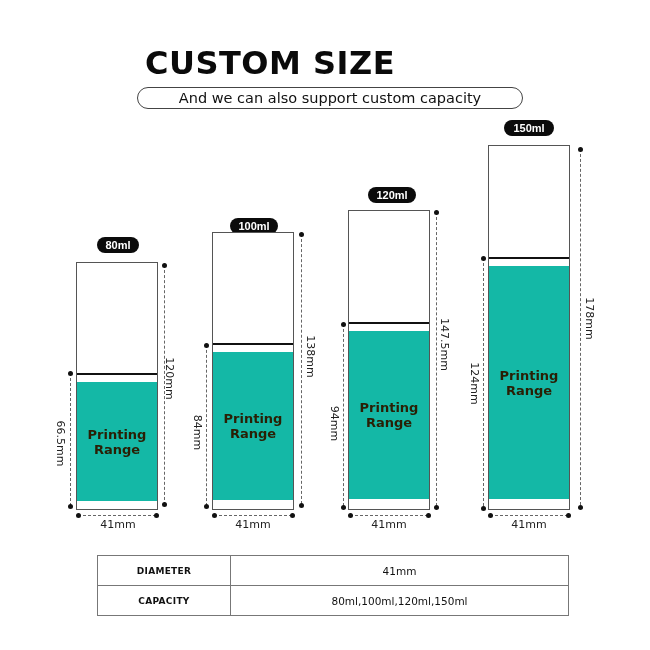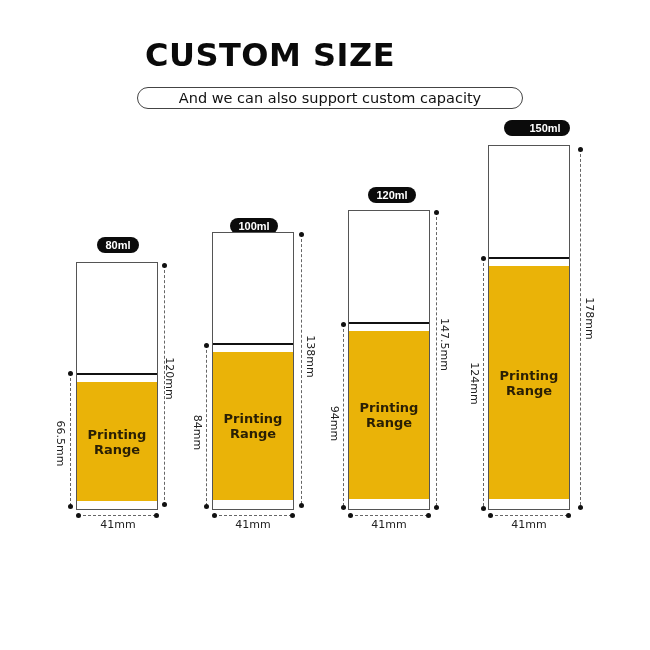--- a/index.html
+++ b/index.html
@@ -1,22 +1,22 @@
 <!DOCTYPE html>
 <html><head>
 <meta charset="utf-8">
 <style>
   html, body { margin:0; padding:0; background:#ffffff; }
   body { width:650px; height:650px; position:relative; overflow:hidden; font-family:"DejaVu Sans", sans-serif; color:#111; }
-  .title { position:absolute; left:0; width:540px; top:36px; text-align:center; font-weight:bold; font-size:32px; letter-spacing:0.5px; color:#0a0a0a; font-family:"DejaVu Sans", sans-serif; }
+  .title { position:absolute; left:0; width:540px; top:44px; text-align:center; font-weight:bold; font-size:32px; letter-spacing:0.5px; color:#0a0a0a; font-family:"DejaVu Sans", sans-serif; }
   .subtitle { position:absolute; left:137px; top:87px; width:384px; height:20px; border:1px solid #444; border-radius:11px; text-align:center; font-size:14.5px; line-height:20px; color:#111; }
   .pill { position:absolute; height:16px; background:#0b0b0b; color:#fff; border-radius:9px; font-size:11px; font-weight:bold; line-height:16px; text-align:center; font-family:"Liberation Sans", sans-serif; }
   .bottle { position:absolute; border:1px solid #555; background:#fff; box-sizing:border-box; }
   .neckline { position:absolute; left:0; right:0; height:2px; background:#111; }
-  .print { position:absolute; left:0; right:0; background:#eab308; display:flex; align-items:center; justify-content:center; }
+  .print { position:absolute; left:0; right:0; background:#14b8a6; display:flex; align-items:center; justify-content:center; }
   .print span { font-size:13px; font-weight:bold; color:#2a1f05; text-align:center; line-height:15px; white-space:pre-line; font-family:"DejaVu Sans", sans-serif; }
   .vdash { position:absolute; width:0; border-left:1px dashed #666; }
   .hdash { position:absolute; height:0; border-top:1px dashed #666; }
   .dot { position:absolute; width:5px; height:5px; border-radius:50%; background:#111; }
   .vlabel { position:absolute; font-size:11px; color:#222; white-space:nowrap; transform-origin:center center; }
   .vlabel.cw { transform:rotate(90deg); }
   .hlabel { position:absolute; font-size:11px; color:#222; text-align:center; width:60px; }
   table.spec { position:absolute; left:97px; top:555px; width:472px; border-collapse:collapse; font-size:10px; }
   table.spec td { border:1px solid #777; height:27px; text-align:center; color:#111; }
   table.spec td.k { width:130px; font-weight:bold; font-size:9px; letter-spacing:0.3px; }
@@ -91,21 +91,21 @@
   <div class="dot" style="left:434px; top:210px;"></div>
   <div class="dot" style="left:434px; top:505px;"></div>
   <div class="vlabel cw" style="left:418px; top:338px;">147.5mm</div>
   <div class="hdash" style="left:350px; top:515px; width:78px;"></div>
   <div class="dot" style="left:348px; top:513px;"></div>
   <div class="dot" style="left:426px; top:513px;"></div>
   <div class="hlabel" style="left:359px; top:518px;">41mm</div>
 </div>
 
 <div>
-  <div class="pill" style="left:504px; top:120px; width:50px;padding-left:16px;">150ml</div>
+  <div class="pill" style="left:504px; top:120px; width:50px;">150ml</div>
   <div class="bottle" style="left:488px; top:145px; width:82px; height:365px;">
     <div class="neckline" style="top:111px;"></div>
     <div class="print" style="top:120px; height:233px;">
       <span>Printing
 Range</span>
     </div>
   </div>
   <div class="vdash" style="left:483px; top:258px; height:248px;"></div>
   <div class="dot" style="left:481px; top:256px;"></div>
   <div class="dot" style="left:481px; top:506px;"></div>
@@ -115,14 +115,22 @@
   <div class="dot" style="left:578px; top:505px;"></div>
   <div class="vlabel cw" style="left:568px; top:312px;">178mm</div>
   <div class="hdash" style="left:490px; top:515px; width:78px;"></div>
   <div class="dot" style="left:488px; top:513px;"></div>
   <div class="dot" style="left:566px; top:513px;"></div>
   <div class="hlabel" style="left:499px; top:518px;">41mm</div>
 </div>
 
 <table class="spec">
   <tbody>
+  <tr>
+    <td class="k">DIAMETER</td>
+    <td class="v">41mm</td>
+  </tr>
+  <tr>
+    <td class="k">CAPACITY</td>
+    <td class="v">80ml,100ml,120ml,150ml</td>
+  </tr>
 </tbody>
   </table>
 
 </body></html>

